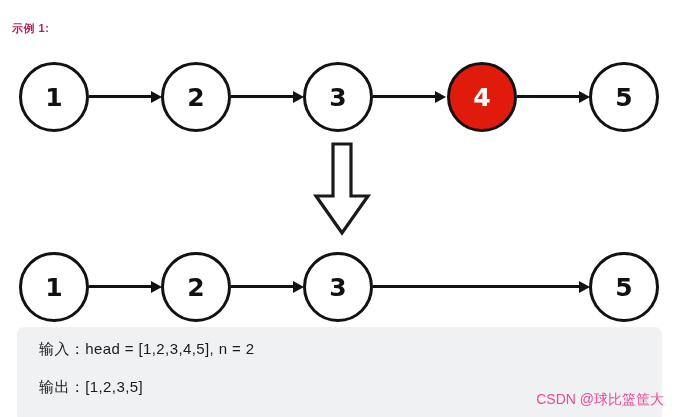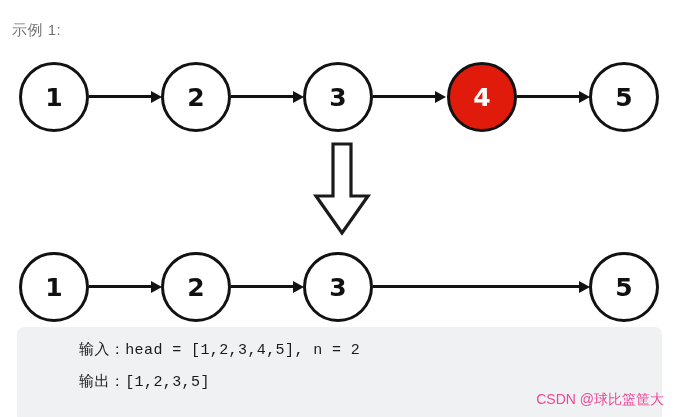--- a/index.html
+++ b/index.html
@@ -7,21 +7,21 @@
     width:678px;height:417px;
     background:#ffffff;
     font-family:"Liberation Sans","DejaVu Sans",sans-serif;
     overflow:hidden;
     position:relative;
   }
   #root{position:absolute;left:0;top:0;width:678px;height:417px;}
 
   .title{
     position:absolute;left:12px;top:21px;
-    font-size:15px;font-weight:normal;color:#737373;
+    font-size:11px;font-weight:bold;color:#be185d;
     letter-spacing:0.5px;
     white-space:nowrap;
   }
 
   .diagram{position:absolute;left:0;top:0;width:678px;height:417px;}
 
   .node{
     position:absolute;
     width:70px;height:70px;
     border-radius:50%;
@@ -57,29 +57,28 @@
     position:absolute;
     left:17px;top:327px;
     width:645px;height:95px;
     background:#F0F1F2;
     border-radius:7px;
     box-sizing:border-box;
   }
   .infoline{
     position:absolute;
     left:22px;
-    font-family:Liberation Mono, monospace;
+    font-family:Liberation Sans, sans-serif;
     font-size:15px;
     color:#1a1a1a;
     white-space:pre;
     letter-spacing:0.4px;
-    margin-left:40px;
   }
   .infoline.l1{top:13px;}
-  .infoline.l2{top:45px;}
+  .infoline.l2{top:51px;}
 
   .watermark{
     position:absolute;
     right:14px;bottom:8px;
     font-size:14px;
     color:#ec4899;
     white-space:nowrap;
     font-family:"Liberation Sans","DejaVu Sans",sans-serif;
   }
 </style>

